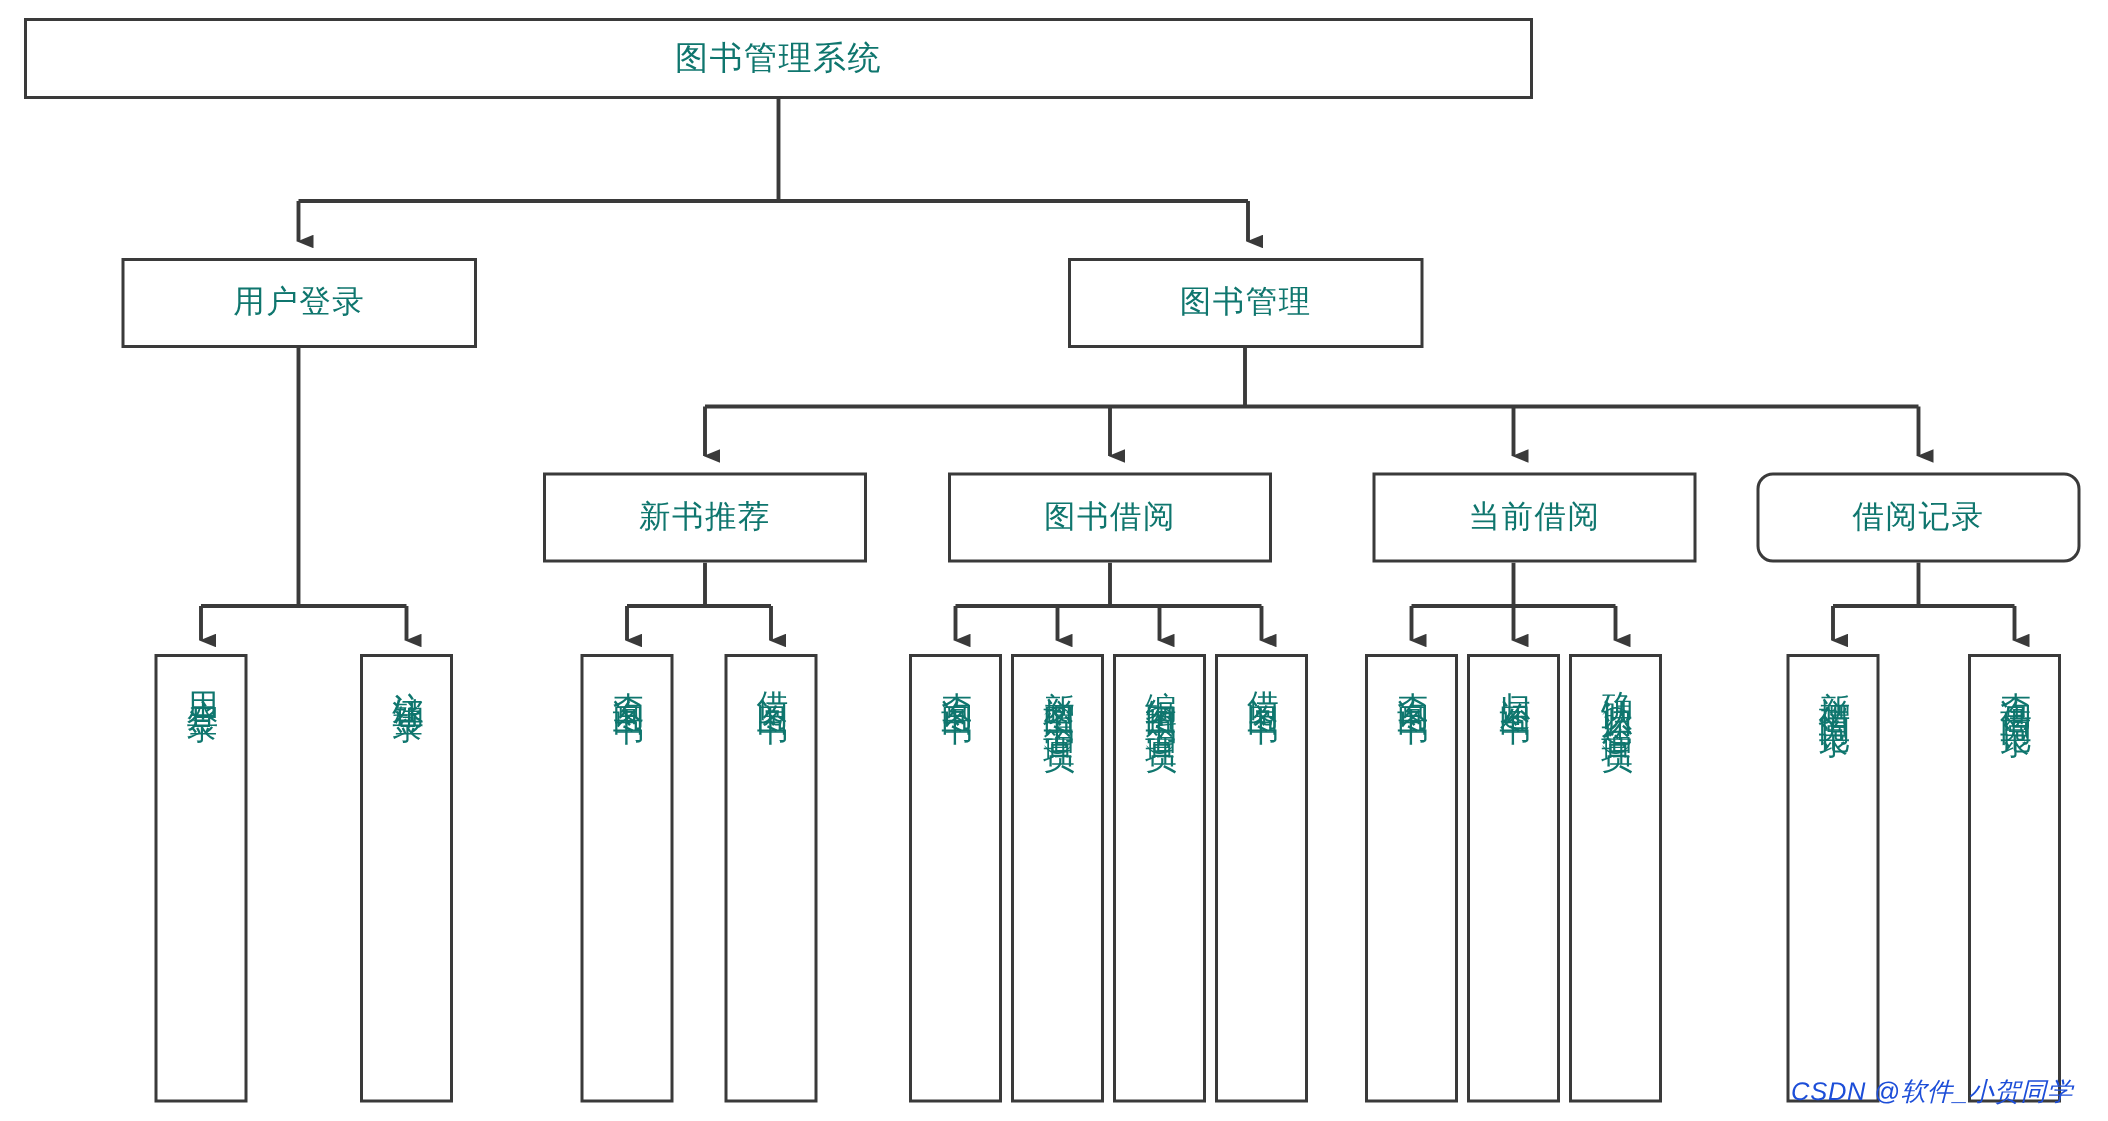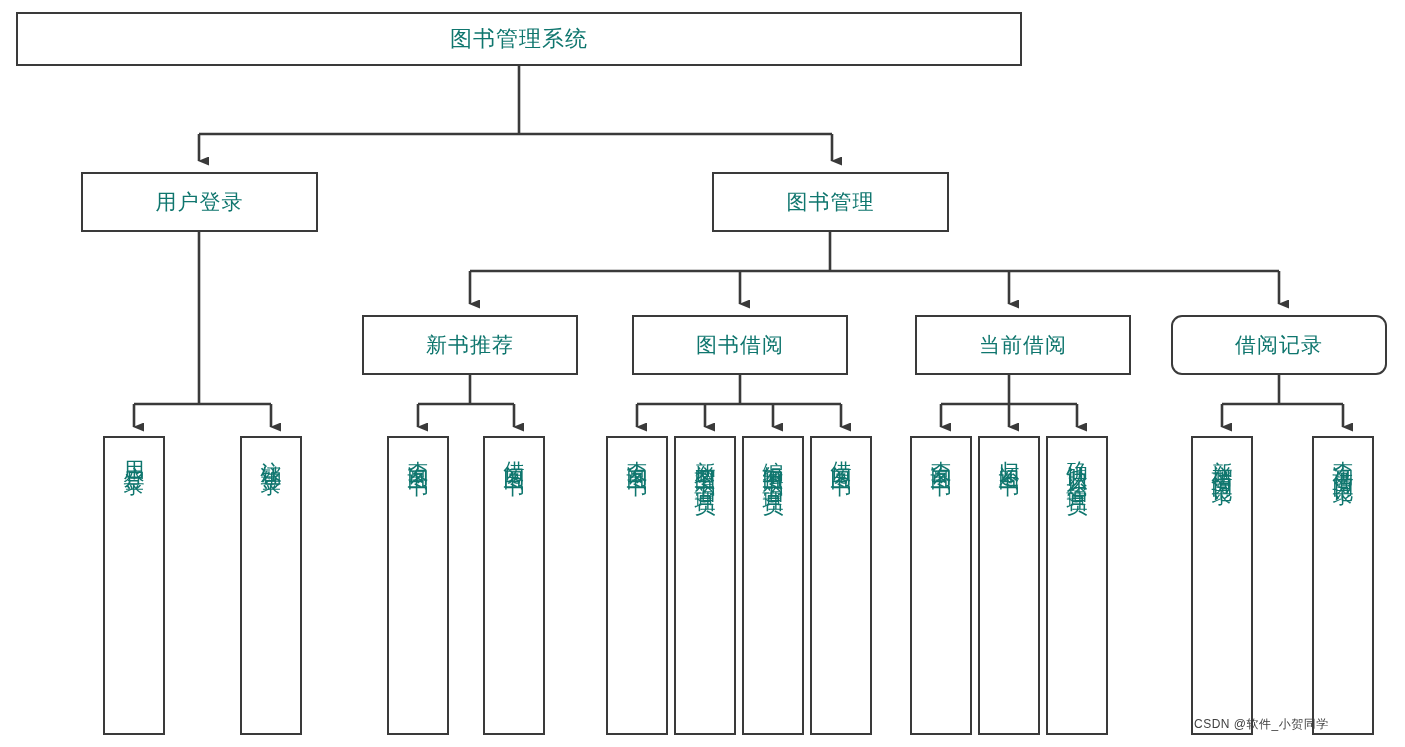--- a/index.html
+++ b/index.html
@@ -62,25 +62,26 @@
   .node.vert .node-label {
     writing-mode: vertical-rl;
     text-orientation: upright;
     font-size: 21px;
     line-height: 1.05;
     letter-spacing: 5px;
     white-space: nowrap;
   }
   .watermark {
     position: absolute;
-    font-size: 12px;
-    color: #404040;
+    font-size: 17px;
+    color: #1d4ed8;
     white-space: nowrap;
     letter-spacing: 0.5px;
     user-select: none;
+    font-style: italic;
   }
 </style>
 </head>
 <body>
 
 <div id="diagram-root">
 
   <svg class="connectors" viewBox="0 0 1405 747" xmlns="http://www.w3.org/2000/svg">
     <defs>
       <marker id="arrowhead" markerWidth="9" markerHeight="11" refX="4.5" refY="10" orient="auto" markerUnits="userSpaceOnUse">

